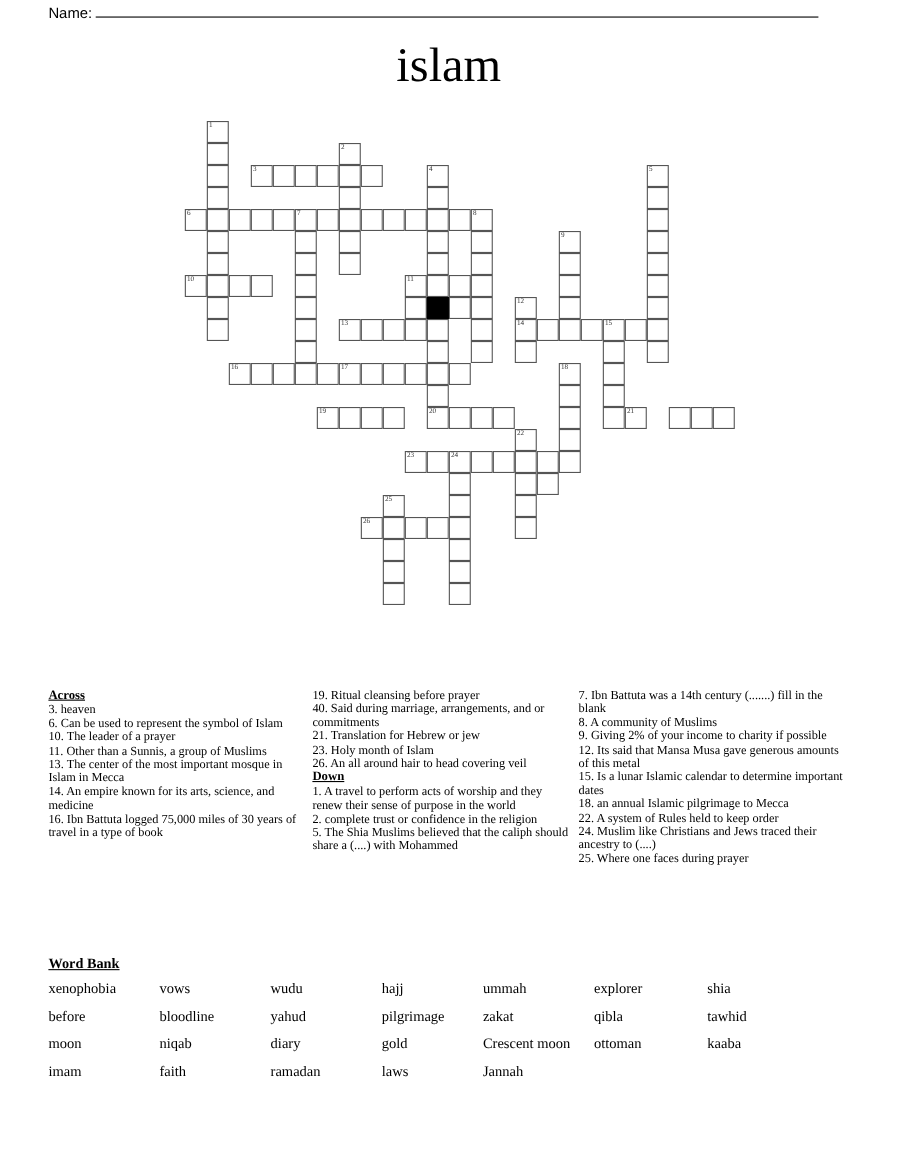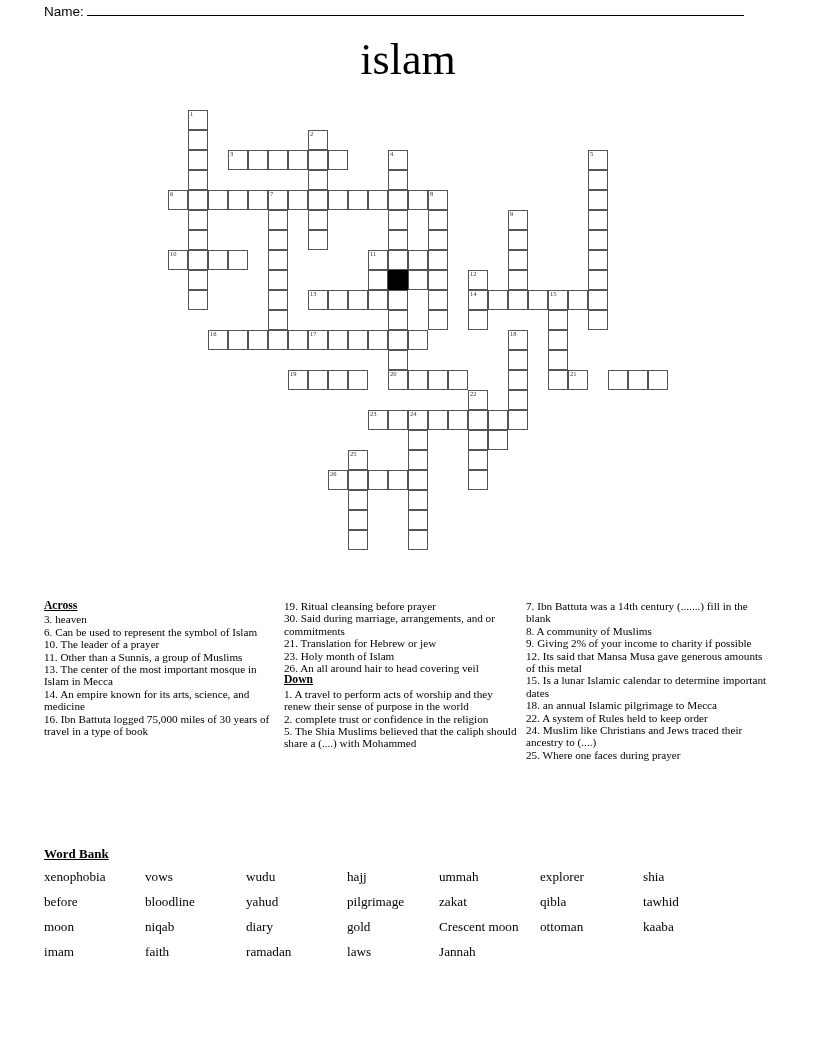--- a/index.html
+++ b/index.html
@@ -82,21 +82,21 @@
     font-family: "Liberation Serif", serif;
     font-size: 6.5px;
     line-height: 7px;
     color: #333;
   }
 
   
   #clues {
     position: absolute;
     left: 44px;
-    top: 600px;
+    top: 626px;
     width: 730px;
     display: flex;
     gap: 0px;
     align-items: flex-start;
   }
   .clue-col {
     width: 240px;
     padding-right: 6px;
     box-sizing: border-box;
     font-size: 11.2px;
@@ -114,21 +114,21 @@
     margin: 0;
     padding: 0;
     text-indent: 0;
   }
   .clue b { font-weight: normal; }
 
   
   #wordbank {
     position: absolute;
     left: 44px;
-    top: 846px;
+    top: 868px;
     width: 740px;
   }
   .wb-head {
     font-weight: bold;
     text-decoration: underline;
     font-size: 13px;
     margin-bottom: 7px;
   }
   .wb-grid {
     display: grid;
@@ -357,21 +357,21 @@
       <p class="clue"><b>3.</b> heaven</p>
       <p class="clue"><b>6.</b> Can be used to represent the symbol of Islam</p>
       <p class="clue"><b>10.</b> The leader of a prayer</p>
       <p class="clue"><b>11.</b> Other than a Sunnis, a group of Muslims</p>
       <p class="clue"><b>13.</b> The center of the most important mosque in Islam in Mecca</p>
       <p class="clue"><b>14.</b> An empire known for its arts, science, and medicine</p>
       <p class="clue"><b>16.</b> Ibn Battuta logged 75,000 miles of 30 years of travel in a type of book</p>
     </div>
   <div class="clue-col col2" id="clue-col-2">
       <p class="clue"><b>19.</b> Ritual cleansing before prayer</p>
-      <p class="clue"><b>30.</b> Said during marriage, arrangements, and or commitments</p>
+      <p class="clue"><b>40.</b> Said during marriage, arrangements, and or commitments</p>
       <p class="clue"><b>21.</b> Translation for Hebrew or jew</p>
       <p class="clue"><b>23.</b> Holy month of Islam</p>
       <p class="clue"><b>26.</b> An all around hair to head covering veil</p>
       <div class="clue-head">Down</div>
       <p class="clue"><b>1.</b> A travel to perform acts of worship and they renew their sense of purpose in the world</p>
       <p class="clue"><b>2.</b> complete trust or confidence in the religion</p>
       <p class="clue"><b>5.</b> The Shia Muslims believed that the caliph should share a (....) with Mohammed</p>
     </div>
   <div class="clue-col col3" id="clue-col-3">
       <p class="clue"><b>7.</b> Ibn Battuta was a 14th century (.......) fill in the blank</p>

